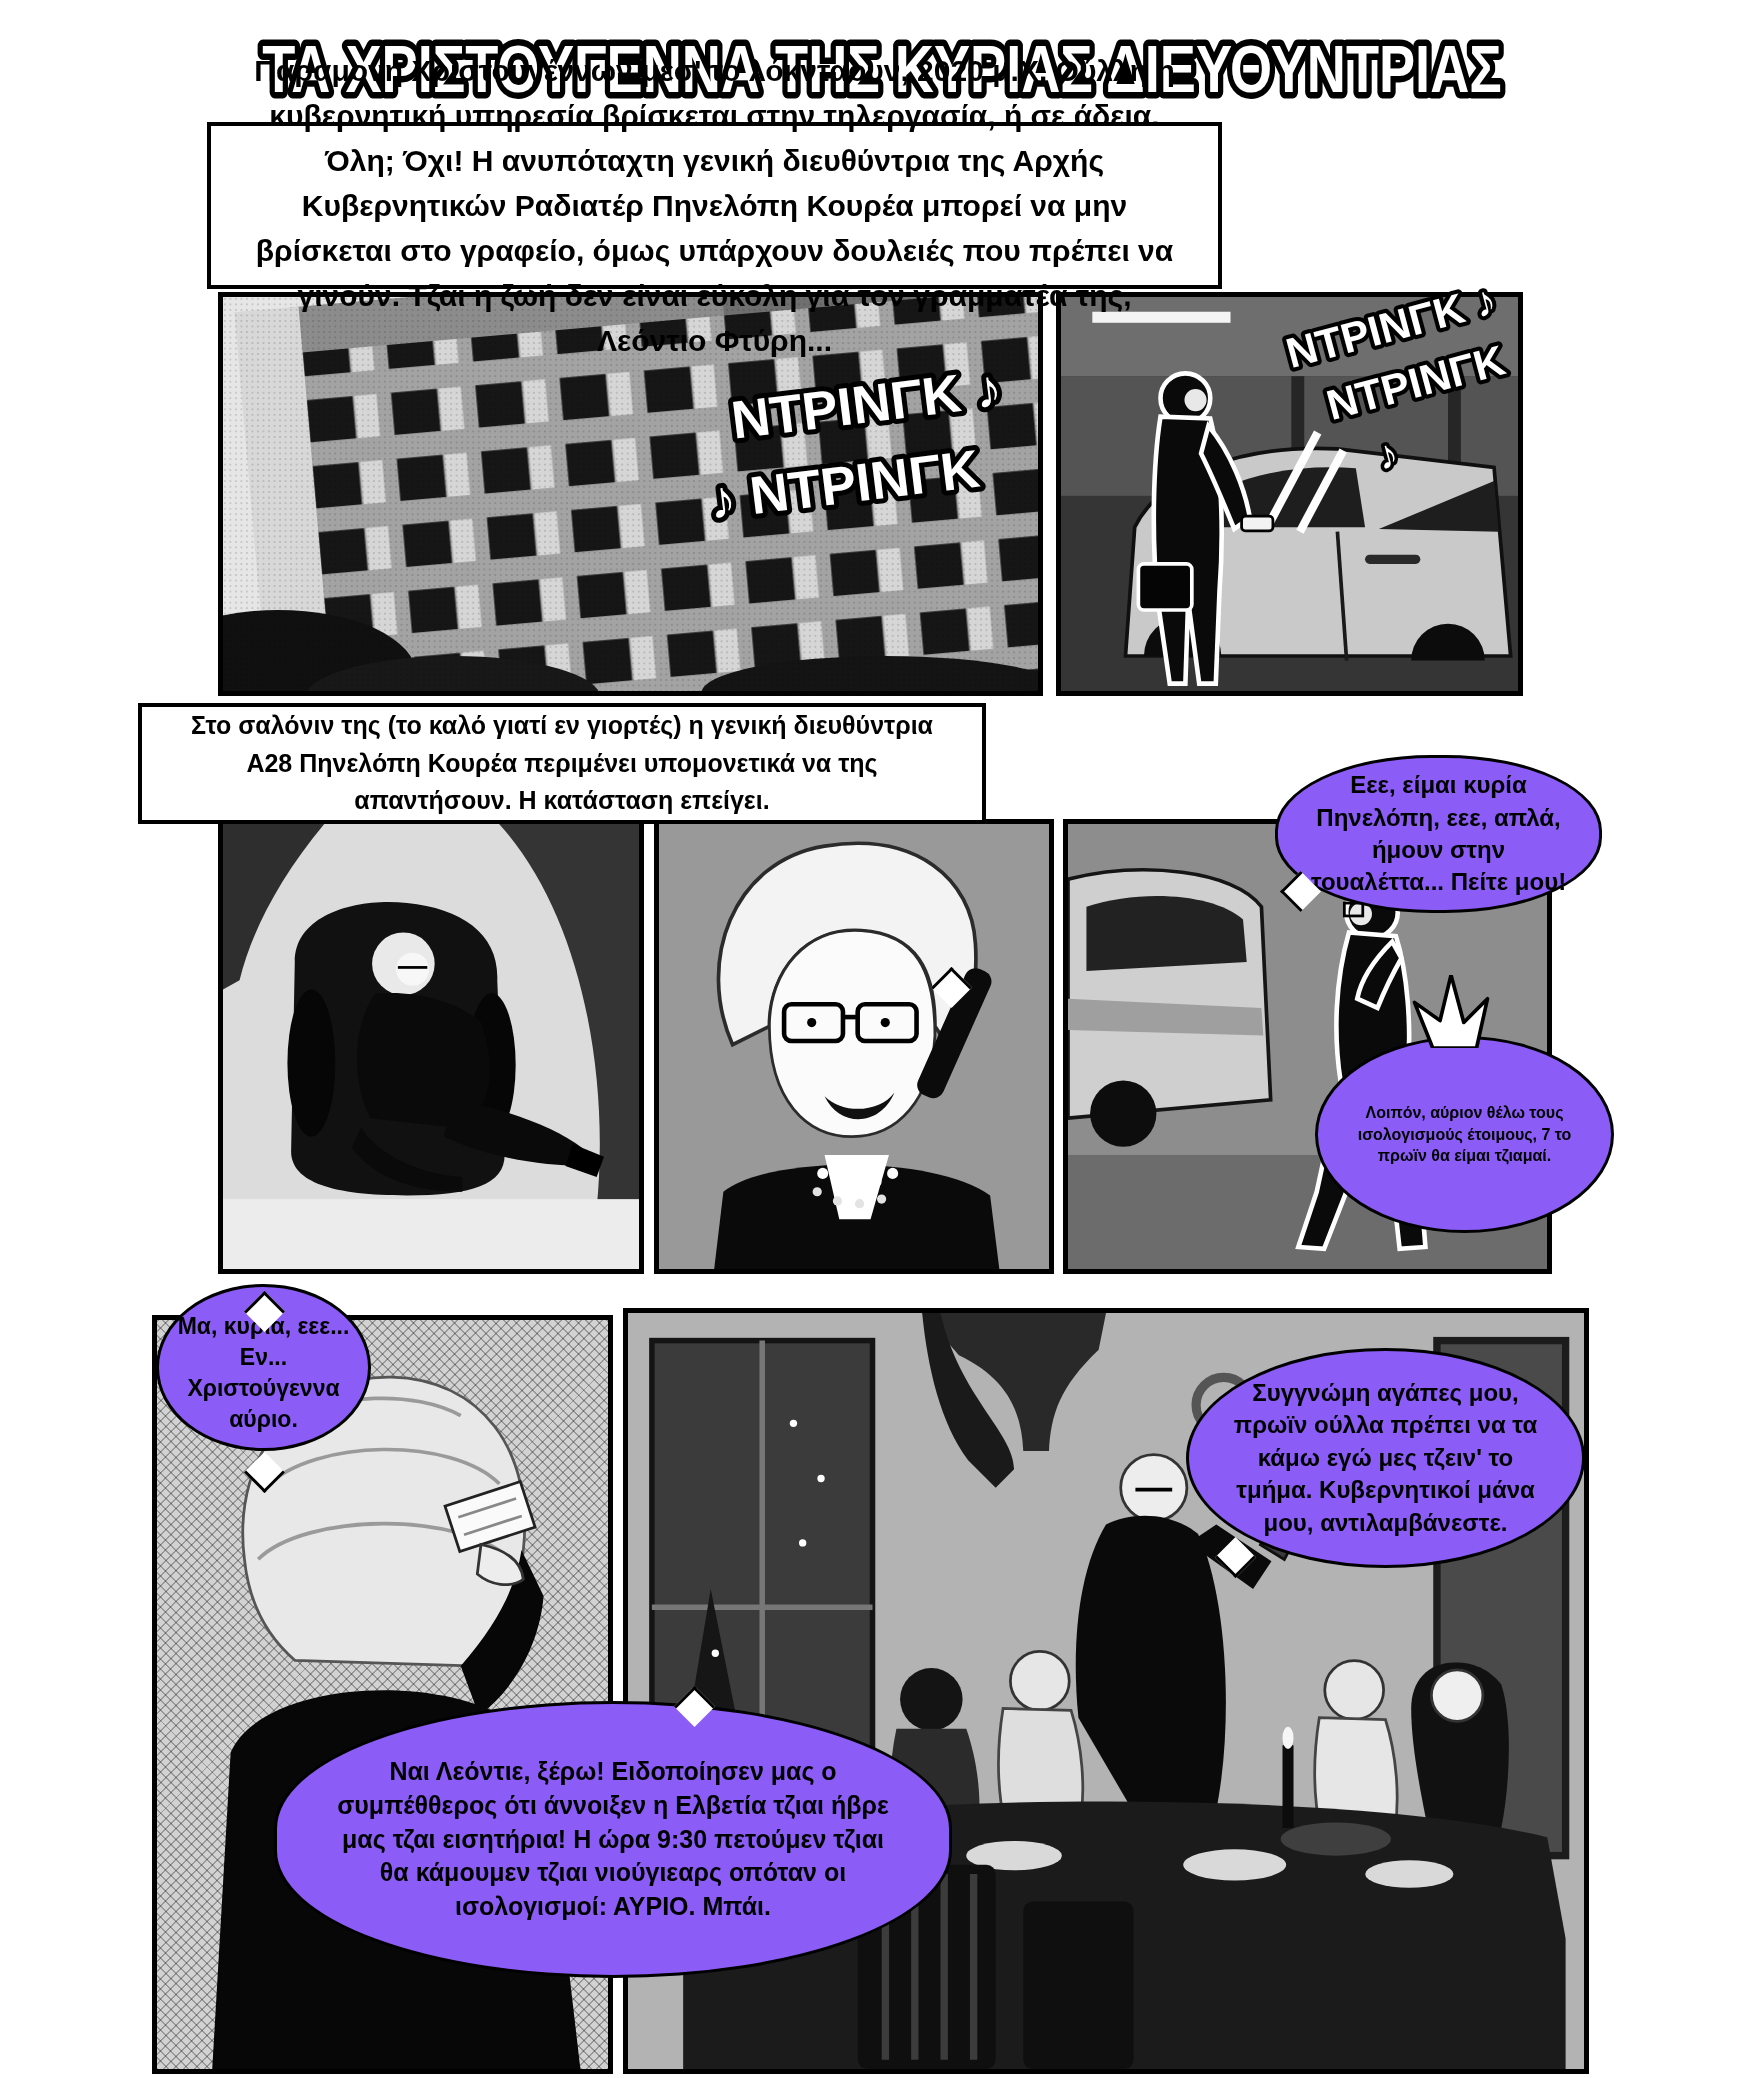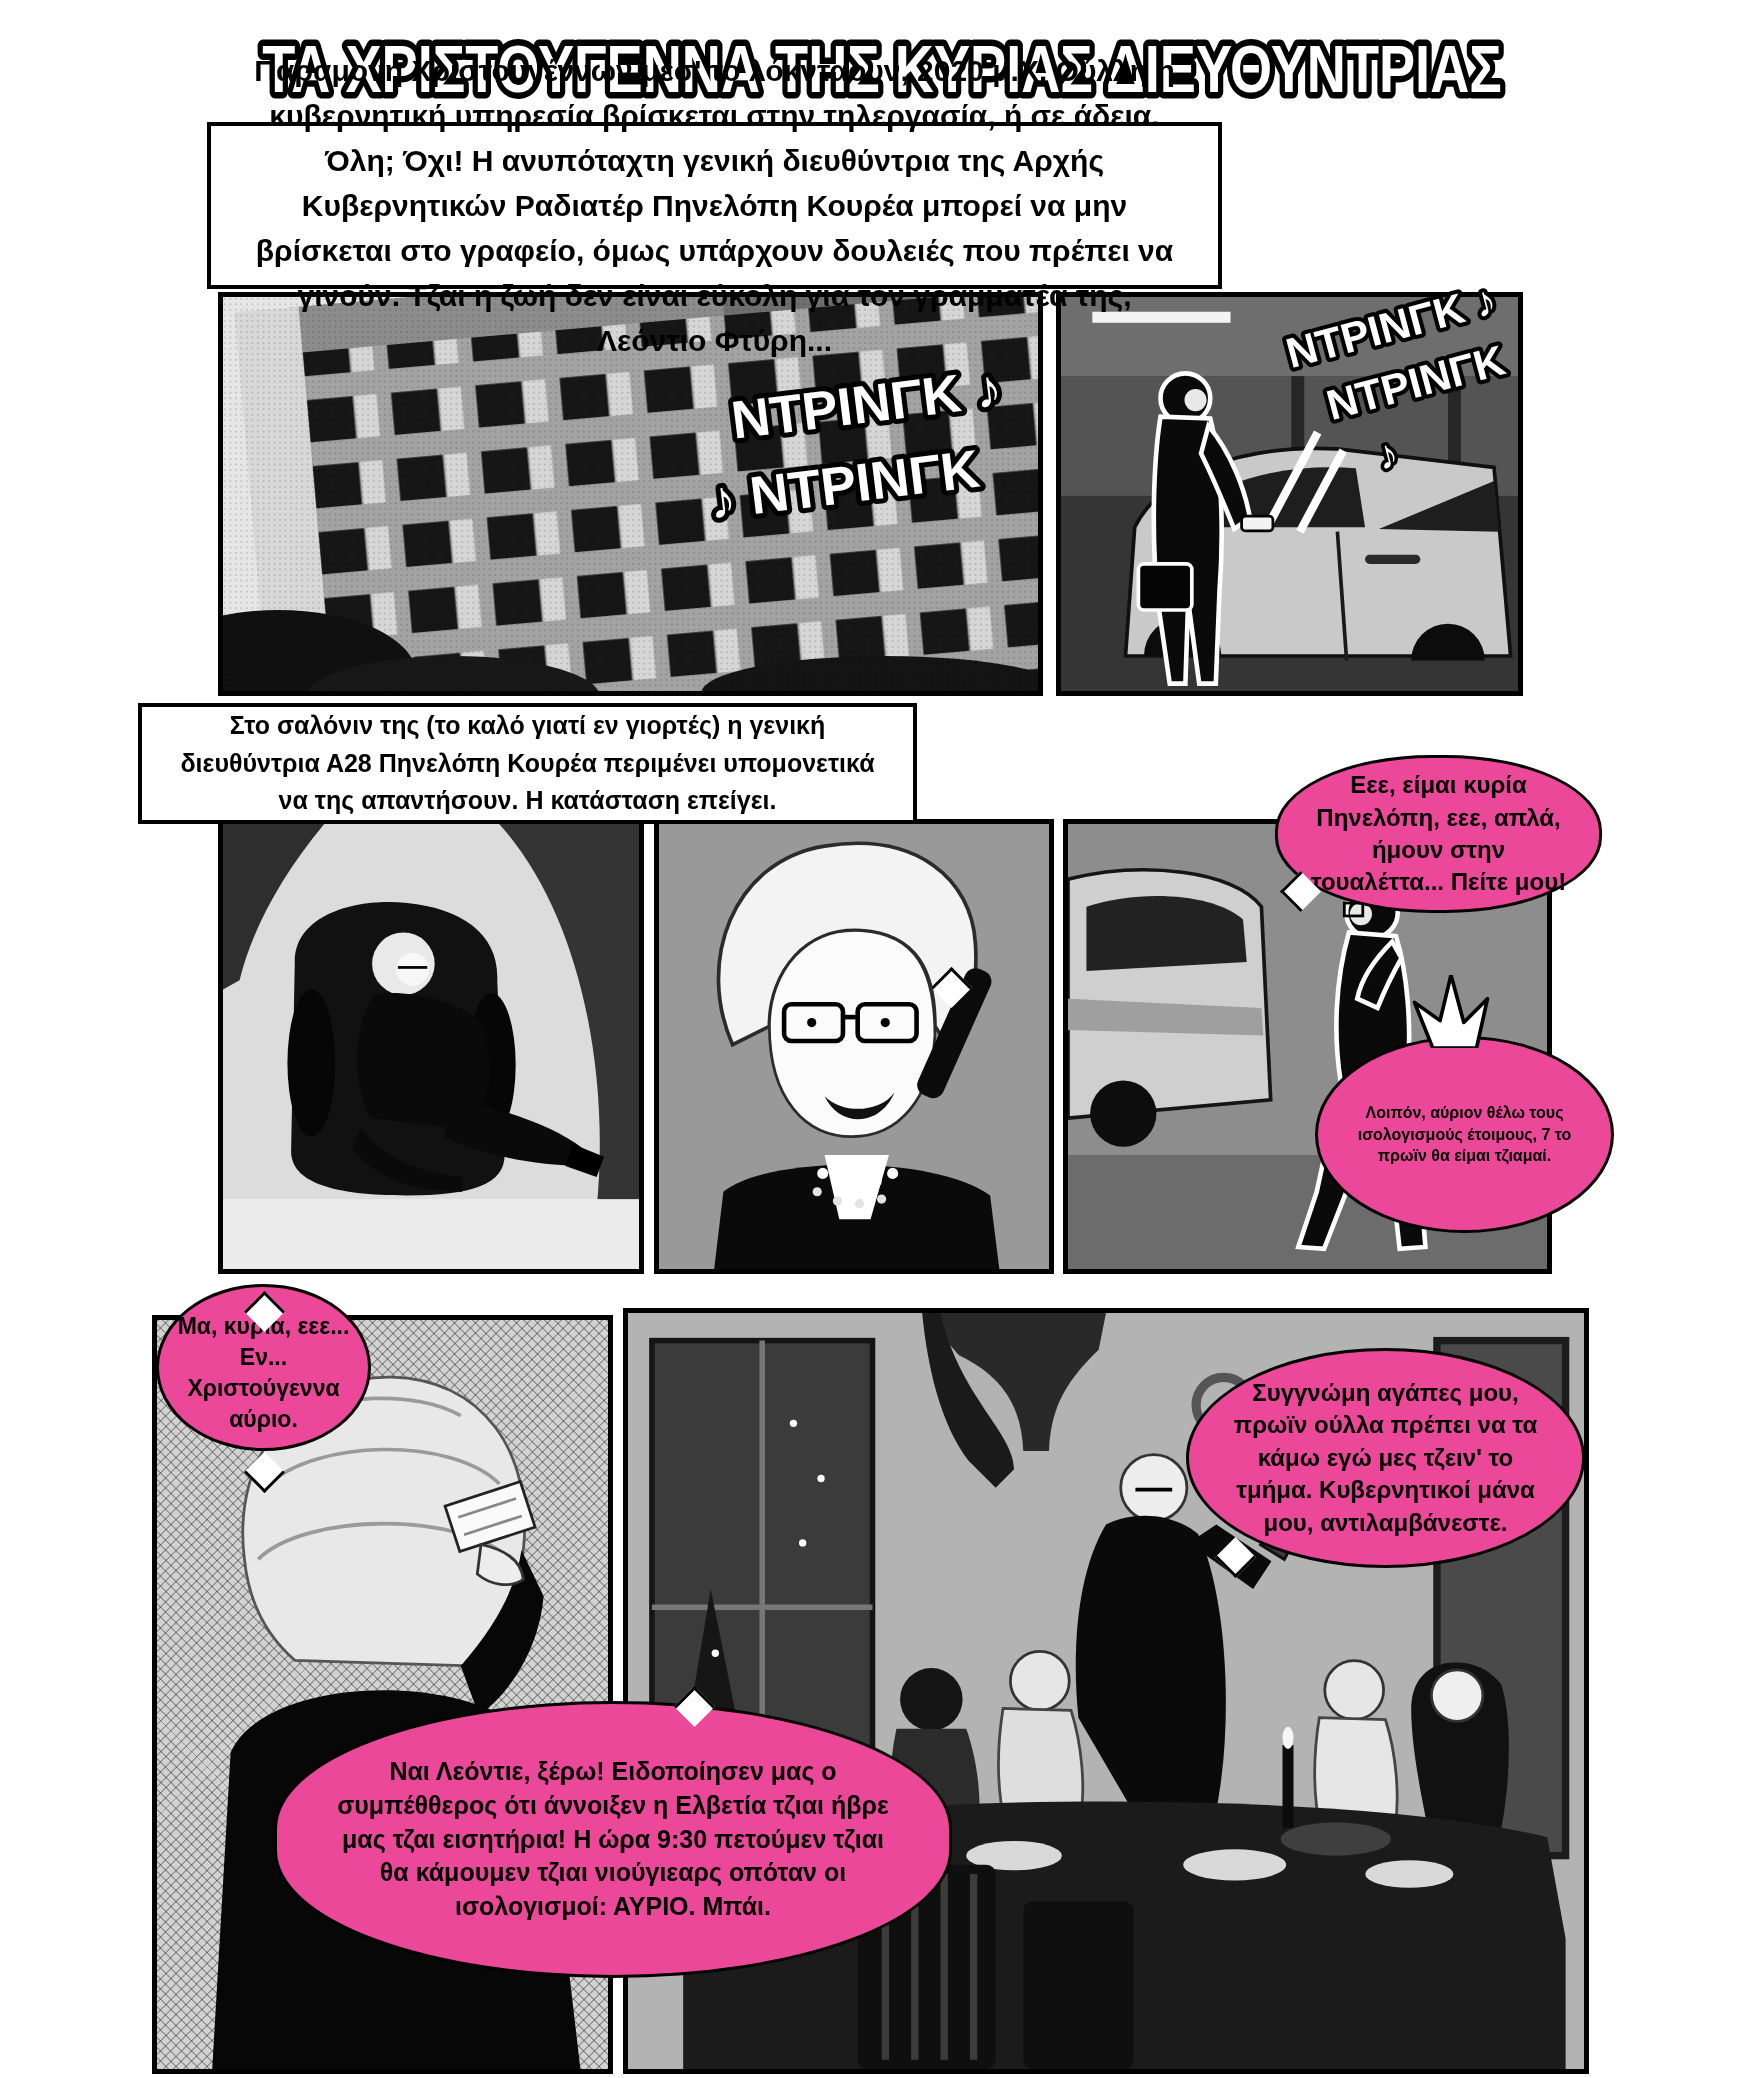--- a/index.html
+++ b/index.html
@@ -3,21 +3,21 @@
 <meta charset="utf-8">
 <style>
   html,body{margin:0;padding:0;background:#fff;}
   #page{position:relative;width:1763px;height:2078px;background:#fff;overflow:hidden;
         font-family:"Liberation Sans", sans-serif;color:#000;}
   .panel{position:absolute;border:5.5px solid #000;background:#bbb;overflow:hidden;box-sizing:border-box;z-index:1;}
   .halftone{background-image:radial-gradient(circle,#00000055 0.9px,transparent 1.2px);background-size:5.5px 5.5px;}
   .narr{position:absolute;border:4.6px solid #000;background:#fff;box-sizing:border-box;
         display:flex;align-items:center;justify-content:center;text-align:center;
         font-weight:700;z-index:3;padding:13px 31px;line-height:1.5;}
-  .bubble{position:absolute;background:#ec4899;border:3.7px solid #000;box-sizing:border-box;
+  .bubble{position:absolute;background:#8b5cf6;border:3.7px solid #000;box-sizing:border-box;
         display:flex;align-items:center;justify-content:center;text-align:center;
         font-weight:700;z-index:4;line-height:1.35;}
   .tail{position:absolute;width:26px;height:26px;background:#fff;z-index:4;}
   .tail.down{border-right:3.7px solid #000;border-bottom:3.7px solid #000;transform:rotate(45deg);}
   .tail.up{border-left:3.7px solid #000;border-top:3.7px solid #000;transform:rotate(45deg);}
   .tail.left{border-left:3.7px solid #000;border-bottom:3.7px solid #000;transform:rotate(45deg);}
   .sfx{position:absolute;z-index:2;pointer-events:none;}
   svg text.fx{font-family:"Liberation Sans",sans-serif;font-weight:700;fill:#fff;stroke:#000;
         paint-order:stroke;stroke-linejoin:round;}
   .xhatch{background:
@@ -105,21 +105,21 @@
   </div>
 
   <svg class="sfx" style="left:1260px;top:275px;" width="275" height="230" viewBox="0 0 300 250">
     <g transform="rotate(-15 150 120)">
       <text class="fx" x="160" y="72" text-anchor="middle" font-size="46" stroke-width="9">ΝΤΡΙΝΓΚ ♪</text>
       <text class="fx" x="170" y="138" text-anchor="middle" font-size="46" stroke-width="9">ΝΤΡΙΝΓΚ</text>
       <text class="fx" x="120" y="205" text-anchor="middle" font-size="44" stroke-width="8">♪</text>
     </g>
   </svg>
 
-  <div class="narr" style="left:138px;top:703px;width:779px;height:121px;font-size:25px;padding:9.2px 24px;">
+  <div class="narr" style="left:138px;top:703px;width:848px;height:121px;font-size:25px;padding:9.2px 24px;">
     <span>Στο σαλόνιν της (το καλό γιατί εν γιορτές) η γενική διευθύντρια Α28 Πηνελόπη Κουρέα περιμένει υπομονετικά να της απαντήσουν. Η κατάσταση επείγει.</span>
   </div>
 
   <div class="panel" style="left:218px;top:819px;width:426px;height:455px;background:#dadada;">
     <svg class="artsvg" viewBox="0 0 452 484" preserveAspectRatio="none">
       <rect width="452" height="484" fill="#dcdcdc"></rect>
       <path d="M300,0 L452,0 L452,484 L396,484 C430,320 400,110 300,0 Z" fill="#343434"></path>
       <path d="M0,0 L110,0 C60,60 30,120 18,170 L0,180 Z" fill="#2e2e2e"></path>
       <rect y="408" width="452" height="76" fill="#ececec"></rect>
       <path d="M78,150 C78,96 150,80 200,86 C260,92 300,120 298,170 L306,360 C306,392 270,404 200,404 C120,404 74,390 74,356 Z" fill="#111"></path>

